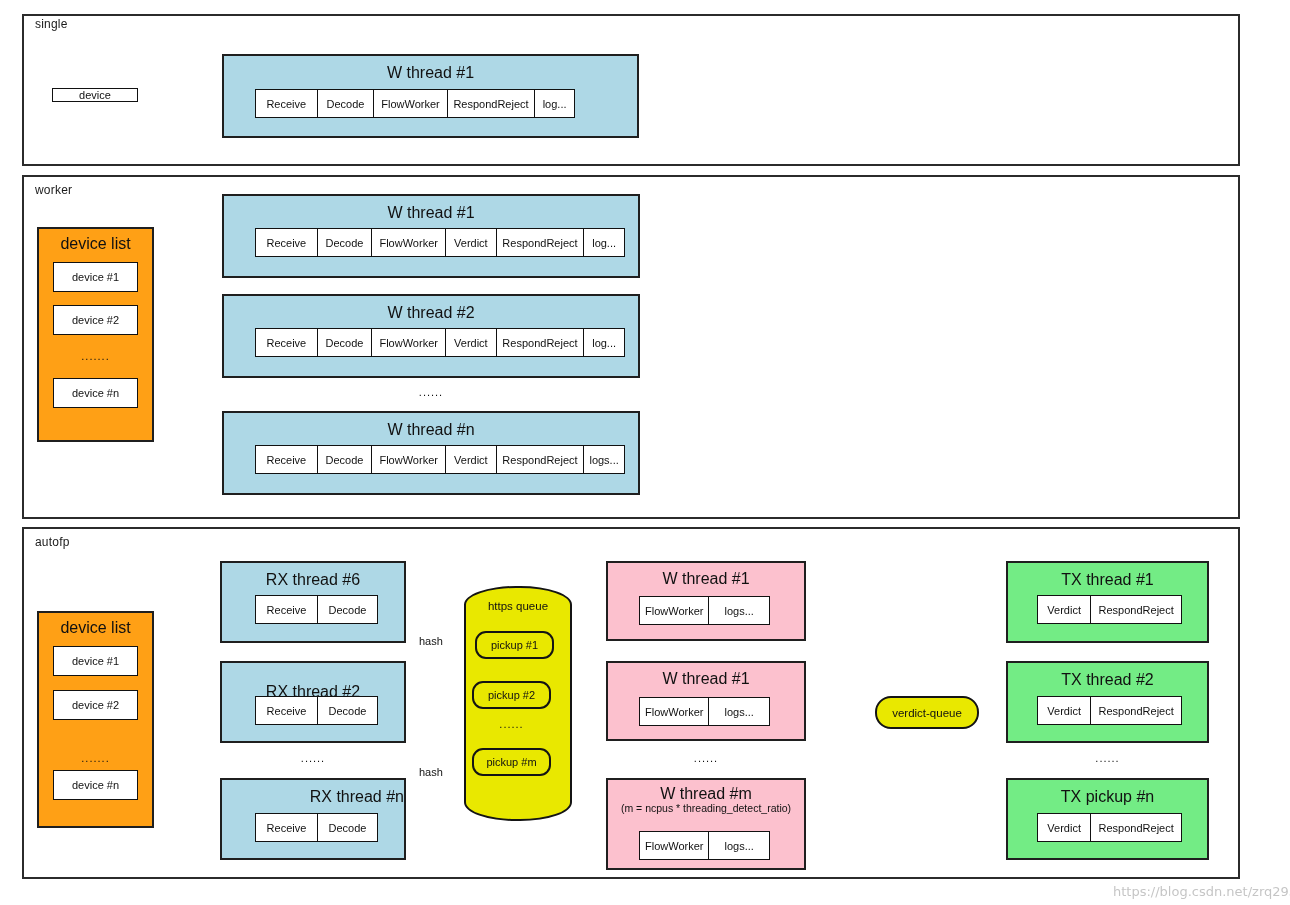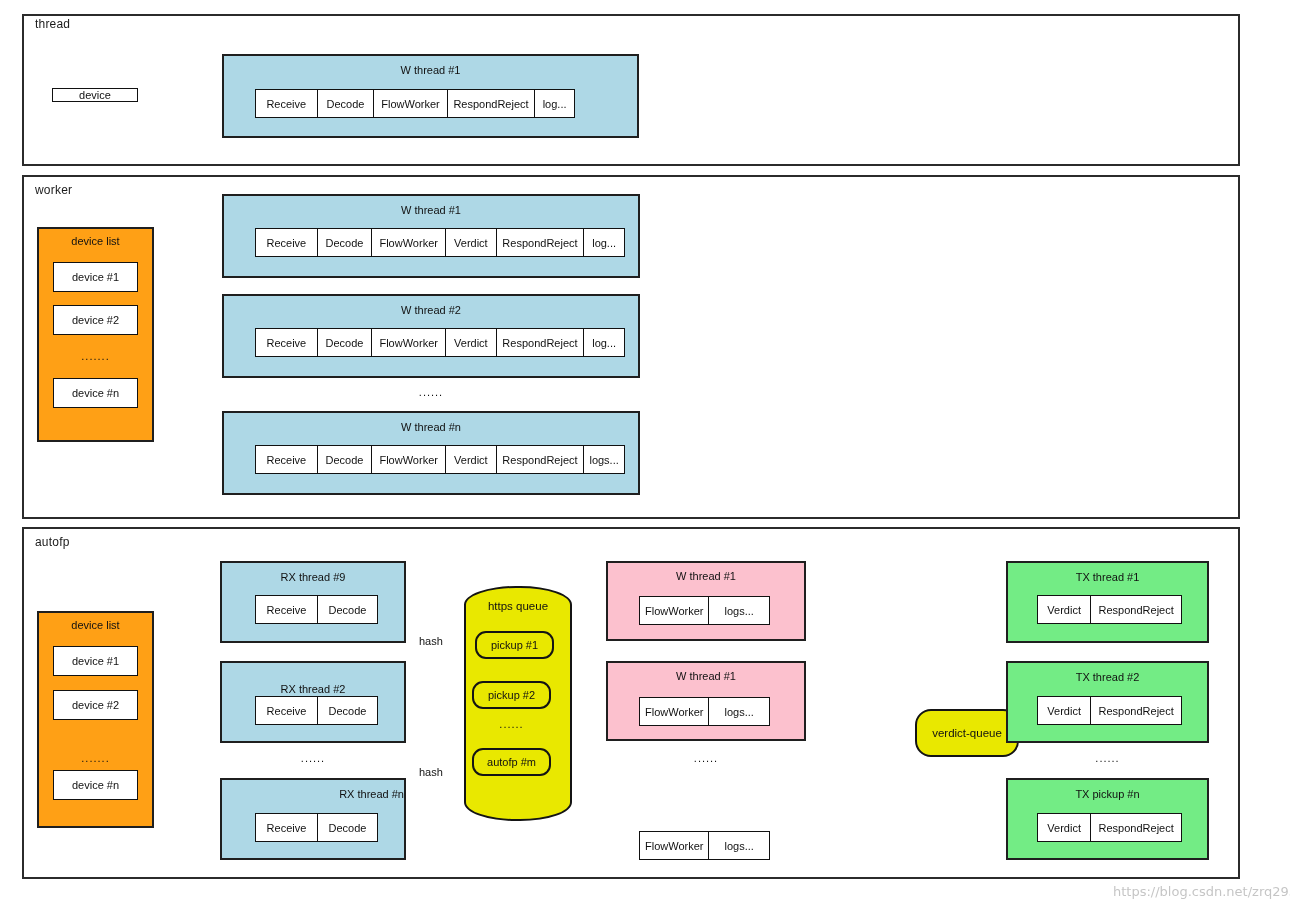--- a/index.html
+++ b/index.html
@@ -36,21 +36,21 @@
   }
   .group.blue   { background: #aed8e6; }
   .group.pink   { background: #fcc1ce; }
   .group.green  { background: #73ec85; }
   .group.orange { background: #ffa015; }
   .group-title {
     position: absolute;
     left: 0;
     right: 0;
     text-align: center;
-    font-size: 11px;
+    font-size: 16px;
     color: #111;
     white-space: nowrap;
   }
   .group-title.two-line { line-height: 14px; }
   
   .stages {
     position: absolute;
     display: flex;
     border: 1.6px solid #111;
     box-sizing: border-box;
@@ -223,21 +223,21 @@
       <path d="M984,715 C1000,724 998,812 1026,828"></path>
     </g>
 
     <g stroke="#111" stroke-width="2" fill="none" marker-end="url(#ah)">
       <path d="M855,711 L873,711"></path>
       <path d="M994,711 L1005,711"></path>
     </g>
   </svg>
 
   <div class="panel" style="left:22px; top:14px; width:1218px; height:152px;"></div>
-  <div class="panel-label" style="left:35px; top:17px;">thread</div>
+  <div class="panel-label" style="left:35px; top:17px;">single</div>
 
   <div class="node" style="left:52px; top:88px; width:86px; height:14px;">device</div>
 
   <div class="group blue" style="left:222px; top:54px; width:417px; height:84px;">
     <div class="group-title" style="top:8px;">W thread #1</div>
   </div>
   <div class="stages" style="left:255px; top:89px; width:320px; height:29px;">
     <div class="stage" style="width:62px;">Receive</div>
     <div class="stage" style="width:57px;">Decode</div>
     <div class="stage" style="width:74px;">FlowWorker</div>
@@ -299,21 +299,21 @@
 
   <div class="group orange" style="left:37px; top:611px; width:117px; height:217px;">
     <div class="group-title" style="top:6px;">device list</div>
   </div>
   <div class="dev-item" style="left:53px; top:646px; width:85px; height:30px;">device #1</div>
   <div class="dev-item" style="left:53px; top:690px; width:85px; height:30px;">device #2</div>
   <div class="dots" style="left:53px; top:752px; width:85px;">.......</div>
   <div class="dev-item" style="left:53px; top:770px; width:85px; height:30px;">device #n</div>
 
   <div class="group blue" style="left:220px; top:561px; width:186px; height:82px;">
-    <div class="group-title" style="top:8px;">RX thread #9</div>
+    <div class="group-title" style="top:8px;">RX thread #6</div>
   </div>
   <div class="stages" style="left:255px; top:595px; width:123px; height:29px;">
     <div class="stage" style="width:63px;">Receive</div>
     <div class="stage" style="width:60px;">Decode</div>
   </div>
 
   <div class="group blue" style="left:220px; top:661px; width:186px; height:82px;">
     <div class="group-title" style="top:20px;">RX thread #2</div>
   </div>
   <div class="stages" style="left:255px; top:696px; width:123px; height:29px;">
@@ -333,46 +333,50 @@
 
   <div class="edge-label" style="left:419px; top:635px;">hash</div>
   <div class="edge-label" style="left:419px; top:766px;">hash</div>
 
   <div class="barrel" style="left:464px; top:586px; width:108px; height:235px;">
     <div class="barrel-title" style="top:12px;">https queue</div>
   </div>
   <div class="pill" style="left:475px; top:631px; width:79px; height:28px;">pickup #1</div>
   <div class="pill" style="left:472px; top:681px; width:79px; height:28px;">pickup #2</div>
   <div class="dots" style="left:472px; top:718px; width:79px;">......</div>
-  <div class="pill" style="left:472px; top:748px; width:79px; height:28px;">autofp #m</div>
+  <div class="pill" style="left:472px; top:748px; width:79px; height:28px;">pickup #m</div>
 
   <div class="group pink" style="left:606px; top:561px; width:200px; height:80px;">
     <div class="group-title" style="top:7px;">W thread #1</div>
   </div>
   <div class="stages" style="left:639px; top:596px; width:131px; height:29px;">
     <div class="stage" style="width:70px;">FlowWorker</div>
     <div class="stage" style="width:61px;">logs...</div>
   </div>
 
   <div class="group pink" style="left:606px; top:661px; width:200px; height:80px;">
     <div class="group-title" style="top:7px;">W thread #1</div>
   </div>
   <div class="stages" style="left:639px; top:697px; width:131px; height:29px;">
     <div class="stage" style="width:70px;">FlowWorker</div>
     <div class="stage" style="width:61px;">logs...</div>
   </div>
 
   <div class="dots" style="left:606px; top:752px; width:200px;">......</div>
 
+  <div class="group pink" style="left:606px; top:778px; width:200px; height:92px;">
+    <div class="group-title two-line" style="top:7px;">W thread #m</div>
+    <div class="group-title two-line" style="top:21px; font-size:10.5px;">(m = ncpus * threading_detect_ratio)</div>
+  </div>
   <div class="stages" style="left:639px; top:831px; width:131px; height:29px;">
     <div class="stage" style="width:70px;">FlowWorker</div>
     <div class="stage" style="width:61px;">logs...</div>
   </div>
 
-  <div class="vq" style="left:915px; top:696px; width:104px; height:48px;margin-top:13px;">verdict-queue</div>
+  <div class="vq" style="left:875px; top:696px; width:104px; height:33px;">verdict-queue</div>
 
   <div class="group green" style="left:1006px; top:561px; width:203px; height:82px;">
     <div class="group-title" style="top:8px;">TX thread #1</div>
   </div>
   <div class="stages" style="left:1037px; top:595px; width:145px; height:29px;">
     <div class="stage" style="width:54px;">Verdict</div>
     <div class="stage" style="width:91px;">RespondReject</div>
   </div>
 
   <div class="group green" style="left:1006px; top:661px; width:203px; height:82px;">

